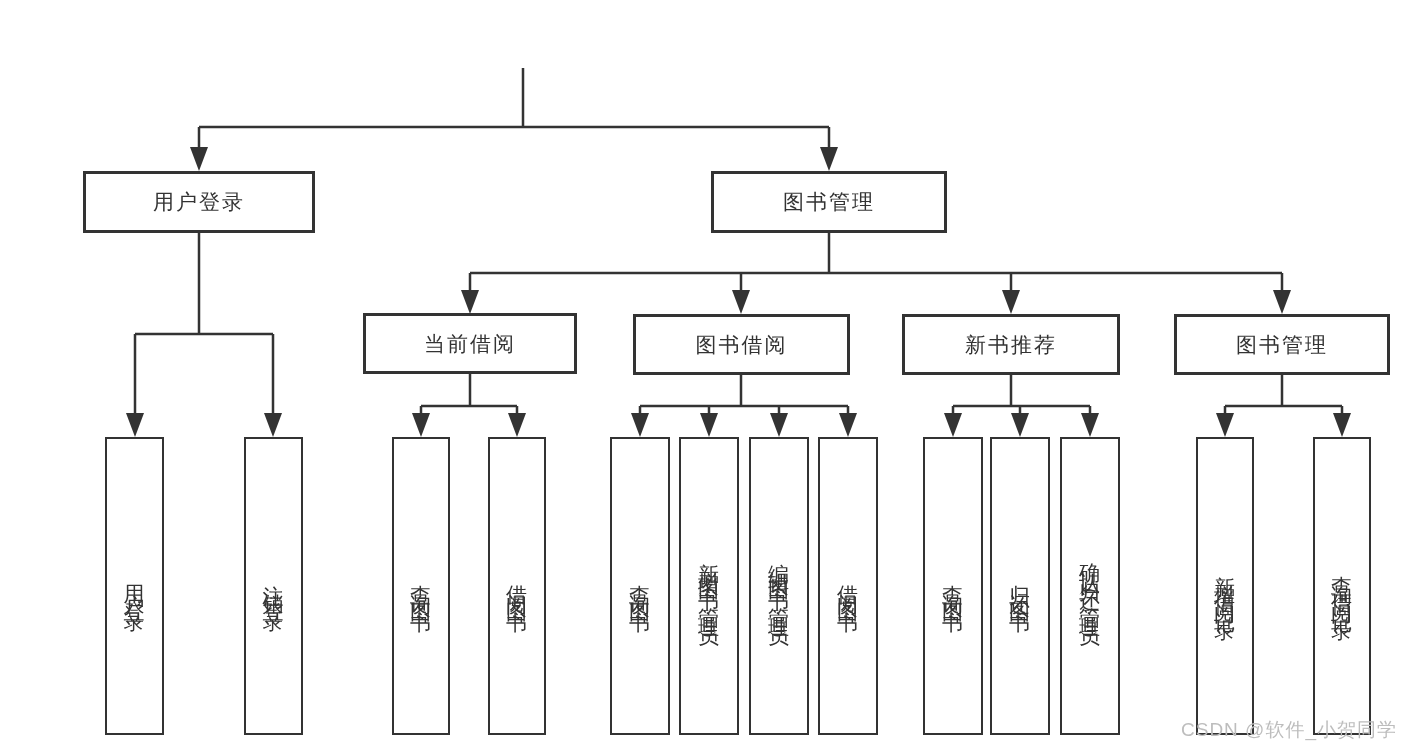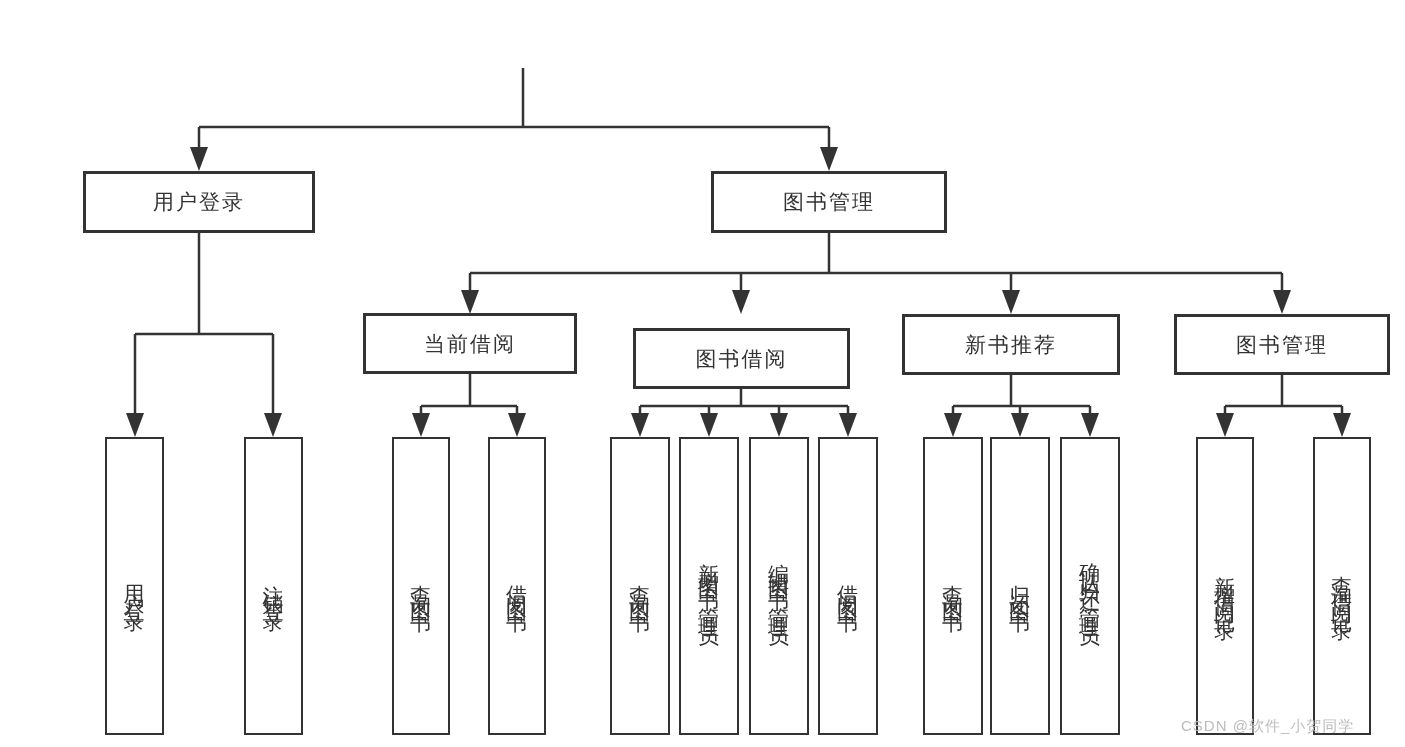--- a/index.html
+++ b/index.html
@@ -48,21 +48,21 @@
     letter-spacing: 9px;
     border-width: 2px;
     font-size: 21px;
   }
   .watermark {
     position: absolute;
     left: 1181px;
     top: 717px;
     z-index: 2;
     color: var(--watermark);
-    font-size: 15px;
+    font-size: 19px;
     letter-spacing: 1px;
     white-space: nowrap;
   }
 </style>
 </head>
 <body>
 
 <div class="canvas">
 
   <svg class="connectors" width="1405" height="747" viewBox="0 0 1405 747">
@@ -106,21 +106,21 @@
       <polygon class="ahead" points="1225,437 1216,413 1234,413"></polygon>
       <polygon class="ahead" points="1342,437 1333,413 1351,413"></polygon>
     </g>
   </svg>
 
 
   <div class="node h" style="left:83px;top:171px;width:232px;height:62px">用户登录</div>
   <div class="node h" style="left:711px;top:171px;width:236px;height:62px">图书管理</div>
 
   <div class="node h" style="left:363px;top:313px;width:214px;height:61px">当前借阅</div>
-  <div class="node h" style="left:633px;top:328px;width:217px;height:61px">图书借阅</div>
+  <div class="node h" style="left:633px;top:314px;width:217px;height:61px">图书借阅</div>
   <div class="node h" style="left:902px;top:314px;width:218px;height:61px">新书推荐</div>
   <div class="node h" style="left:1174px;top:314px;width:216px;height:61px">图书管理</div>
 
   <div class="node v" style="left:105px;top:437px;width:59px;height:298px">用户登录</div>
   <div class="node v" style="left:244px;top:437px;width:59px;height:298px">注销登录</div>
 
   <div class="node v" style="left:392px;top:437px;width:58px;height:298px">查询图书</div>
   <div class="node v" style="left:488px;top:437px;width:58px;height:298px">借阅图书</div>
 
   <div class="node v" style="left:610px;top:437px;width:60px;height:298px">查询图书</div>

